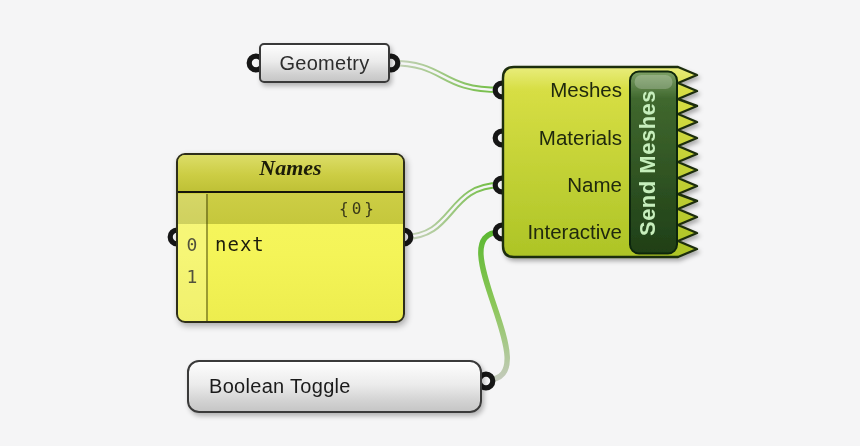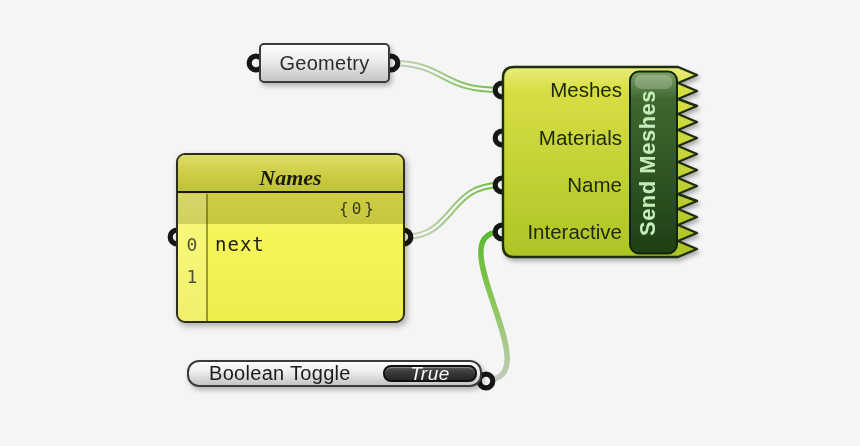--- a/index.html
+++ b/index.html
@@ -25,21 +25,21 @@
   }
   .capsule .cap-label{
     font-size:20px;color:#2d2d2d;letter-spacing:0.3px;
     white-space:nowrap;
   }
 
   
   #geometry-node{left:259px;top:43px;width:131px;height:40px;}
 
   
-  #toggle-node{left:187px;top:360px;width:295px;height:27px;justify-content:flex-start;border-radius:12px;}
+  #toggle-node{left:187px;top:360px;width:295px;height:53px;justify-content:flex-start;border-radius:12px;}
   #toggle-node .cap-label{margin-left:20px;font-size:20px;color:#1b1b1b;}
   #toggle-value{
     position:absolute;right:3px;top:3px;bottom:3px;width:94px;
     border:2px solid #101010;border-radius:8px;
     background:linear-gradient(#555 0%,#3a3a3a 40%,#262626 100%);
     box-shadow:inset 0 1px 1px rgba(255,255,255,0.35);
     display:flex;align-items:center;justify-content:center;
     box-sizing:border-box;
   }
   #toggle-value span{
@@ -51,21 +51,21 @@
     position:absolute;z-index:3;left:176px;top:153px;width:229px;height:170px;
     border:2.5px solid #2e2e1a;border-radius:9px;
     box-shadow:2px 3px 6px rgba(0,0,0,0.3);
     overflow:hidden;box-sizing:border-box;
     background:linear-gradient(#f8f863 0%,#f4f458 60%,#eded4e 100%);
   }
   #names-header{
     height:36px;
     background:linear-gradient(#dcdd68 0%,#cccd44 55%,#bfc136 100%);
     border-bottom:2.5px solid #15150a;
-    display:flex;align-items:flex-end;justify-content:center;
+    display:flex;align-items:flex-start;justify-content:center;
   }
   #names-header .panel-title{
     font-family:"Liberation Serif",serif;
     font-style:italic;font-weight:bold;
     font-size:22px;color:#1c1c08;
   }
   #names-subheader{
     height:31px;
     background:linear-gradient(#cdce45 0%,#c5c73c 100%);
     display:flex;align-items:center;justify-content:flex-end;
@@ -191,18 +191,15 @@
       <div class="panel-row">
         <span class="row-index">1</span>
       </div>
     </div>
     <div id="names-colstrip"></div>
     <div id="names-colline"></div>
   </div>
 
   <div id="toggle-node" class="capsule">
     <span class="cap-label">Boolean Toggle</span>
-    <div id="toggle-value">
-      <span>True</span>
-    </div>
   </div>
 
 </div>
 
 </body></html>

